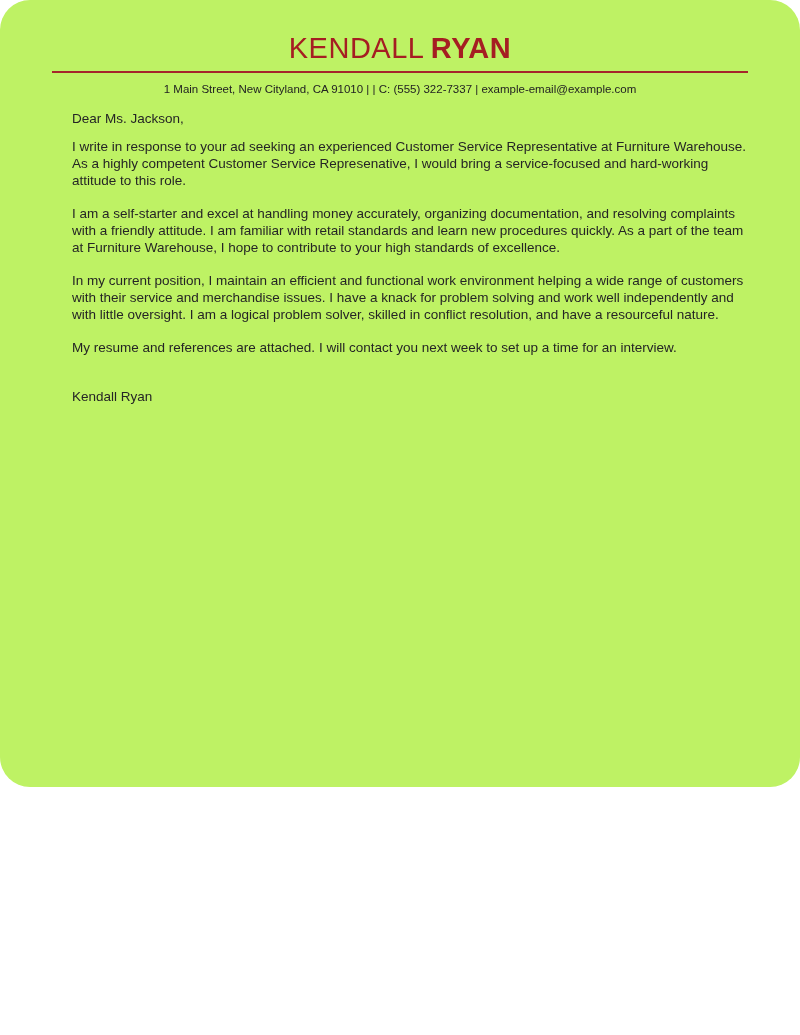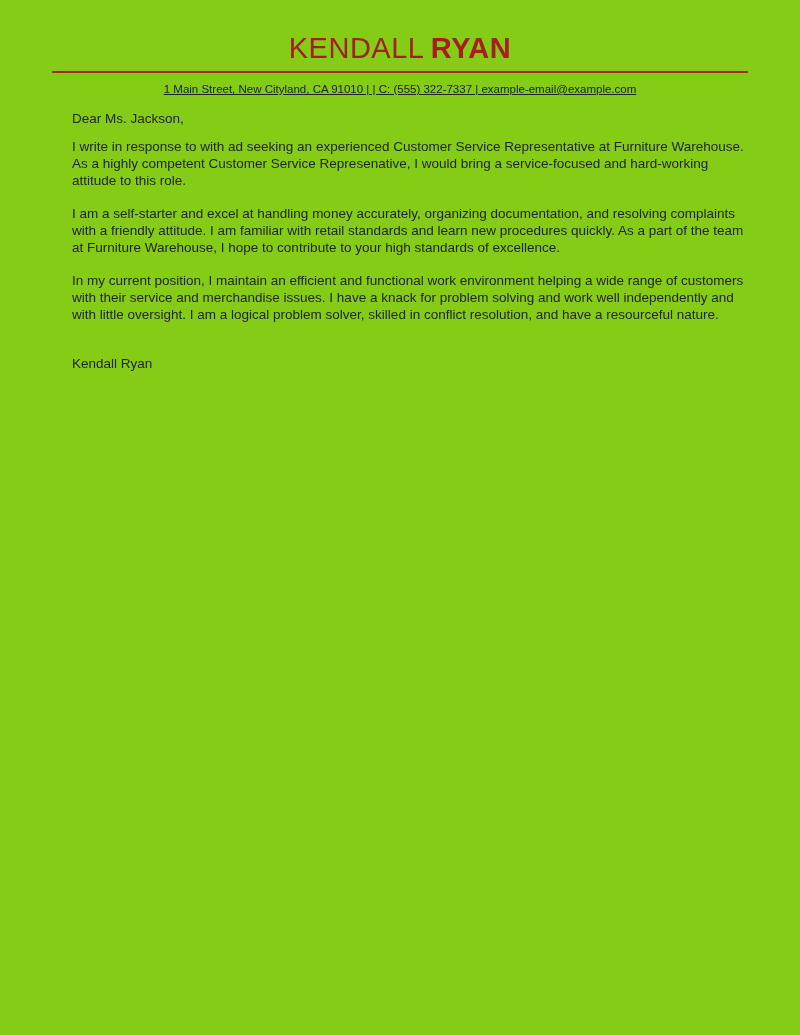--- a/index.html
+++ b/index.html
@@ -3,26 +3,27 @@
 <meta charset="utf-8">
 <style>
   html, body {
     margin: 0;
     padding: 0;
     background: #ffffff;
   }
   .page {
     position: relative;
     width: 800px;
-    height: 1035px;
-    background: #84cc16;
+    height: 787px;
+    background: #bef264;
     font-family: "Liberation Sans", "DejaVu Sans", sans-serif;
     color: #222222;
     box-sizing: border-box;
     overflow: hidden;
+    border-radius: 30px;
   }
   .letter-header {
     padding-top: 33px;
     text-align: center;
   }
   .applicant-name {
     margin: 0;
     font-size: 29px;
     line-height: 30px;
     font-weight: 400;
@@ -37,21 +38,20 @@
     height: 2px;
     background: #a5262b;
     margin: 8px 52px 0 52px;
   }
   .contact-line {
     margin-top: 9px;
     text-align: center;
     font-size: 11.5px;
     line-height: 14px;
     color: #222222;
-    text-decoration: underline;
   }
   .letter-body {
     margin: 14px 50px 0 72px;
     font-size: 13.5px;
     line-height: 17px;
     color: #252525;
   }
   .letter-body p {
     margin: 0 0 16px 0;
   }
@@ -73,19 +73,20 @@
 <div class="page">
 
   <header class="letter-header">
     <h1 class="applicant-name"><span class="first">KENDALL</span><span class="last">RYAN</span></h1>
     <div class="header-divider"></div>
     <div class="contact-line">1 Main Street, New Cityland, CA 91010 | | C: (555) 322-7337 | example-email@example.com</div>
   </header>
 
   <article class="letter-body">
     <p class="salutation">Dear Ms. Jackson,</p>
-    <p>I write in response to with ad seeking an experienced Customer Service Representative at Furniture Warehouse. As a highly competent Customer Service Represenative, I would bring a service-focused and hard-working attitude to this role.</p>
+    <p>I write in response to your ad seeking an experienced Customer Service Representative at Furniture Warehouse. As a highly competent Customer Service Represenative, I would bring a service-focused and hard-working attitude to this role.</p>
     <p>I am a self-starter and excel at handling money accurately, organizing documentation, and resolving complaints with a friendly attitude. I am familiar with retail standards and learn new procedures quickly. As a part of the team at Furniture Warehouse, I hope to contribute to your high standards of excellence.</p>
     <p>In my current position, I maintain an efficient and functional work environment helping a wide range of customers with their service and merchandise issues. I have a knack for problem solving and work well independently and with little oversight. I am a logical problem solver, skilled in conflict resolution, and have a resourceful nature.</p>
+    <p>My resume and references are attached. I will contact you next week to set up a time for an interview.</p>
     <p class="signature">Kendall Ryan</p>
   </article>
 
 </div>
 
 </body></html>

